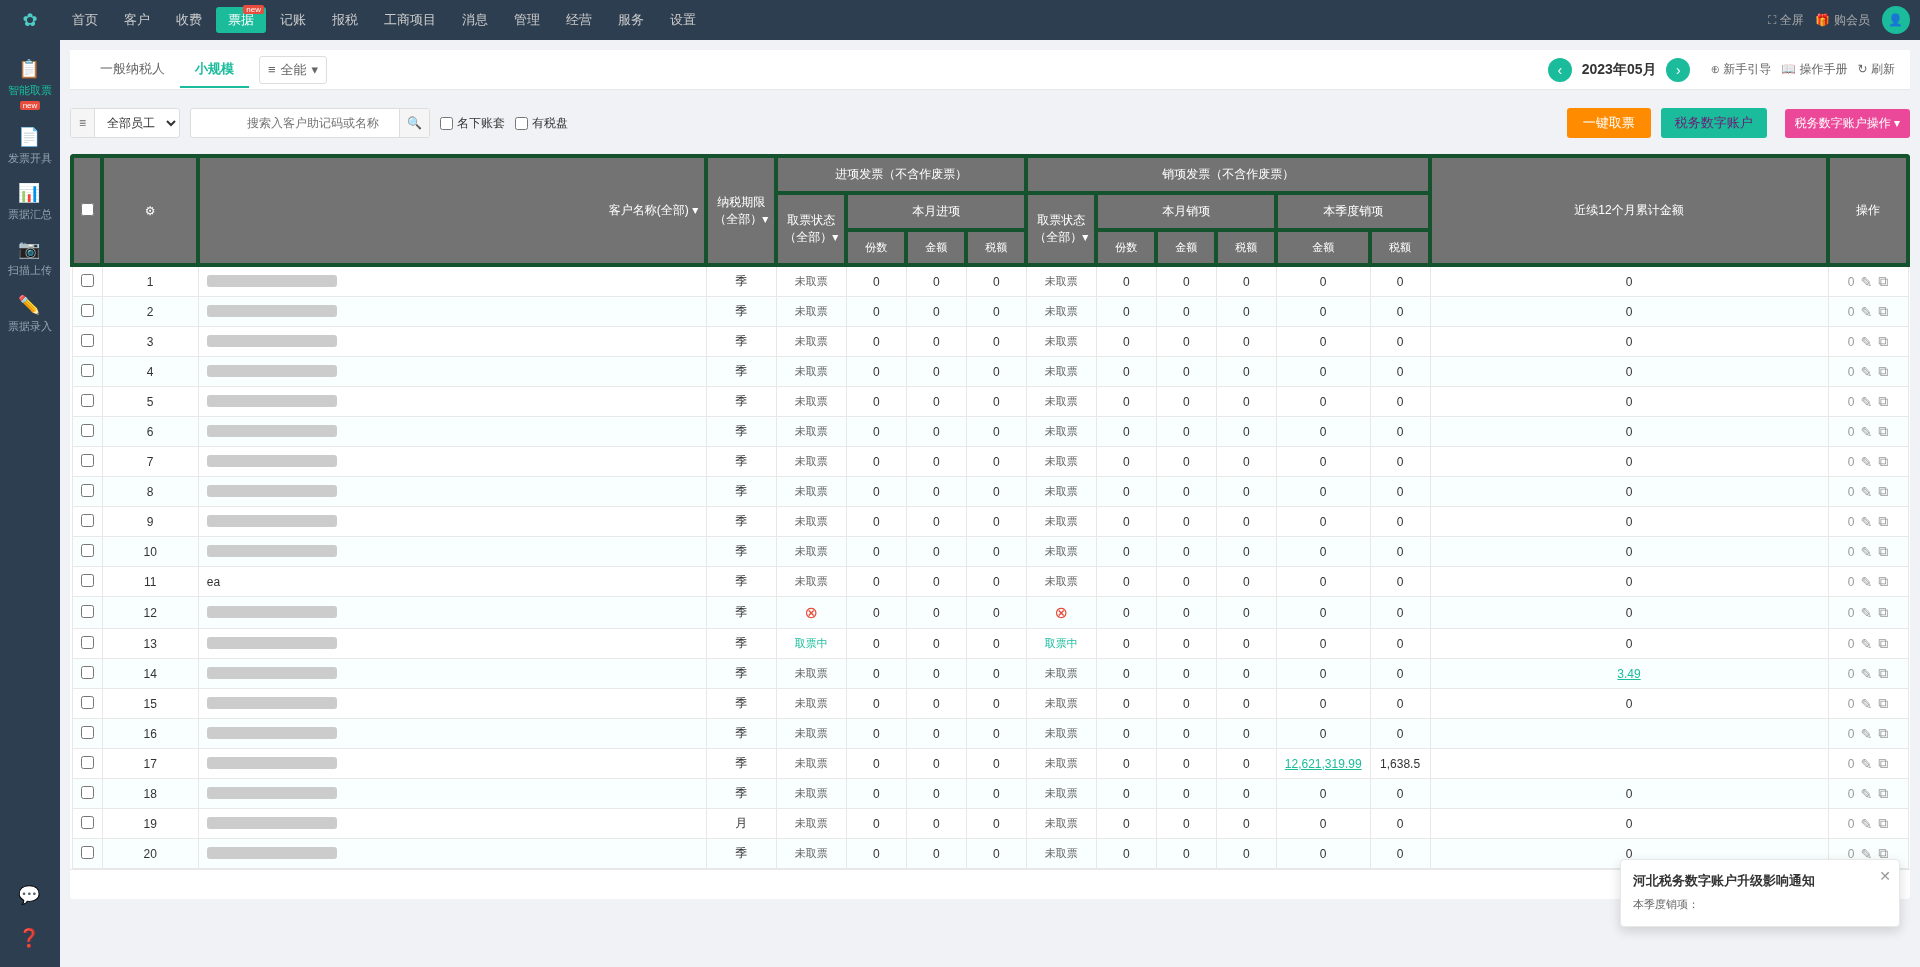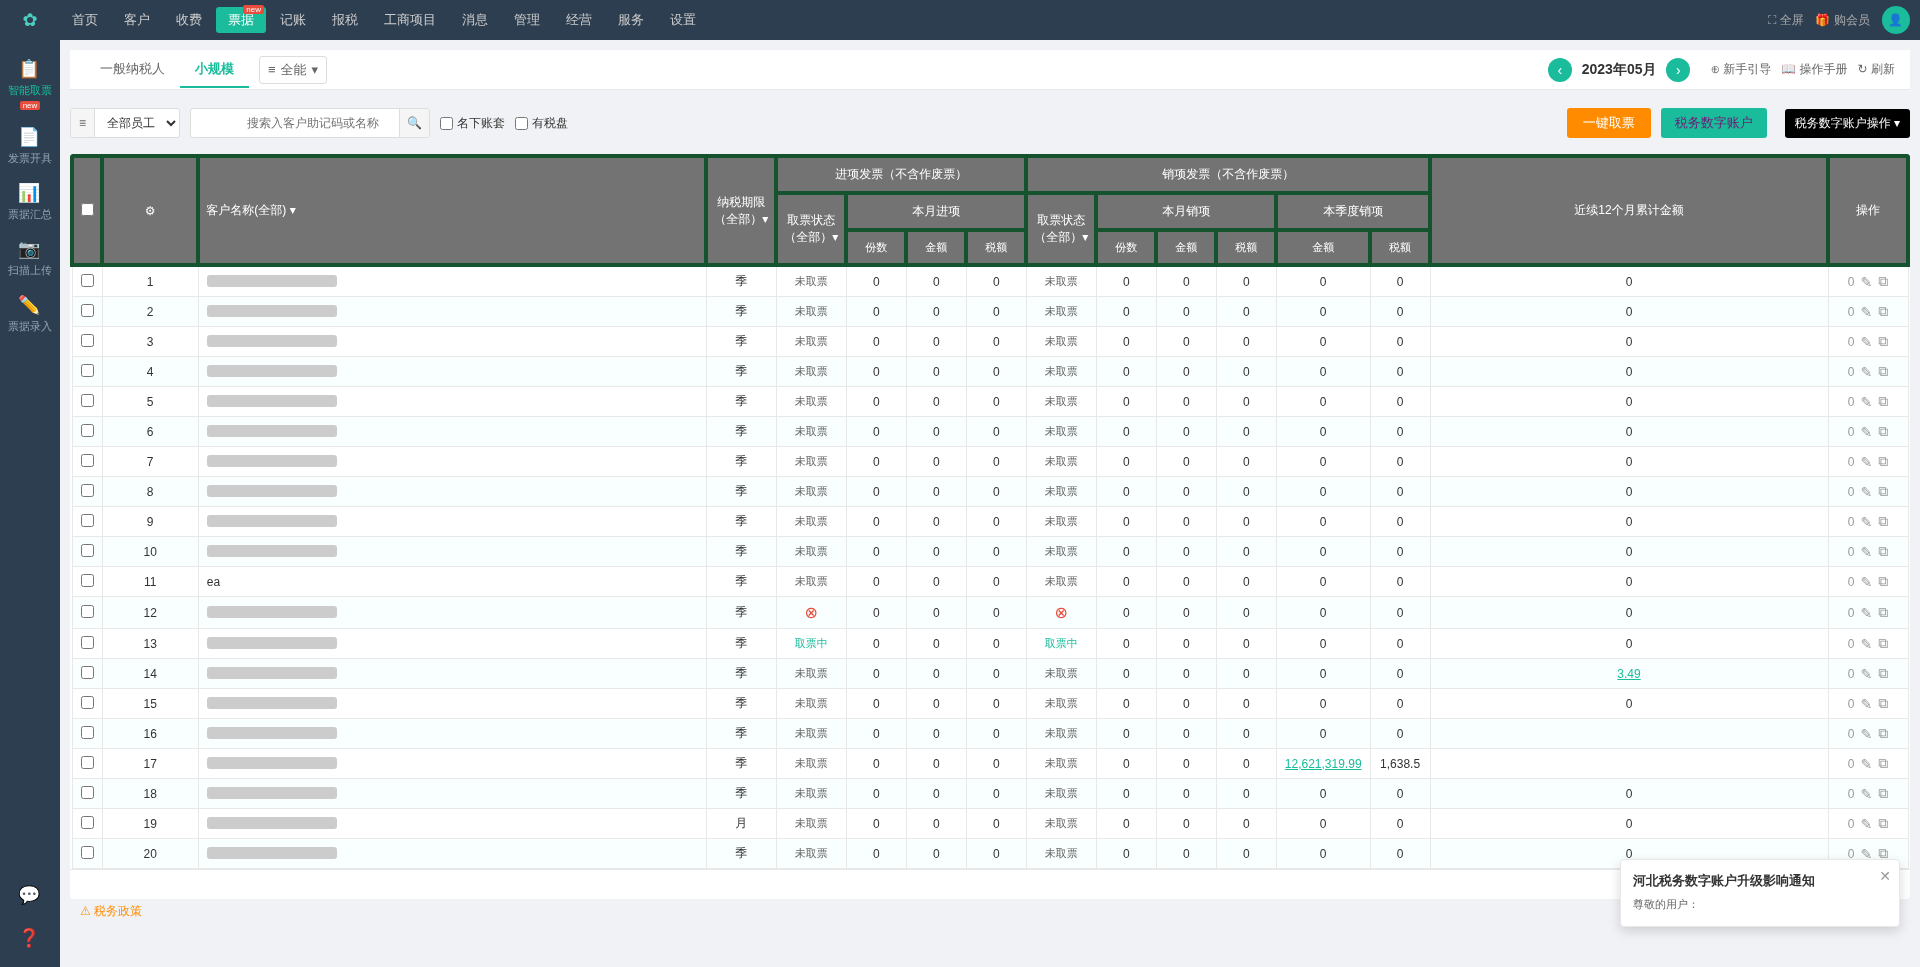--- a/index.html
+++ b/index.html
@@ -421,21 +421,21 @@
       color: #999;
       font-size: 14px;
     }
 
     
     ::-webkit-scrollbar { width: 6px; height: 6px; }
     ::-webkit-scrollbar-track { background: #f1f1f1; }
     ::-webkit-scrollbar-thumb { background: #c1c1c1; border-radius: 3px; }
 
     .col-checkbox { width: 30px; }
-    .col-name { min-width: 160px; text-align: left; }
+    .col-name { min-width: 160px; text-align: right; }
     .col-period { width: 60px; }
     .col-status { width: 70px; font-family: Liberation Serif, serif; }
     .col-small { width: 60px; }
     .col-action { width: 80px; }
 
     .blurred-text {
       background: #ccc;
       border-radius: 3px;
       color: transparent;
       display: inline-block;
@@ -542,21 +542,21 @@
       <span>名下账套</span>
     </label>
     <label class="checkbox-item">
       <input type="checkbox" style="">
       <span>有税盘</span>
     </label>
     <button class="btn-primary">一键取票</button>
     <button class="btn-secondary">税务数字账户</button>
     <div class="btn-with-arrow">
       <span style="font-size:11px;color:#666;padding:0 4px;"></span>
-      <button class="btn-arrow" style="background:#000000;color:#fff;border:none;padding:6px 10px;border-radius:3px;cursor:pointer;font-size:12px;">税务数字账户操作 ▾</button>
+      <button class="btn-arrow" style="background:#ec4899;color:#fff;border:none;padding:6px 10px;border-radius:3px;cursor:pointer;font-size:12px;">税务数字账户操作 ▾</button>
     </div>
   </div>
 
   <div class="table-container">
     <table>
       <thead>
         <tr class="header-row-1">
           <th rowspan="3" class="col-checkbox"><input type="checkbox" style=""></th>
           <th rowspan="3">⚙</th>
           <th rowspan="3" class="col-name">客户名称(全部) ▾</th>
@@ -1065,25 +1065,22 @@
         </div>
       </td>
     </tr>
         </tbody>
     </table>
     <div class="table-footer">
       <span>共93条记录</span>
     </div>
   </div>
 
-  <div class="tax-policy-bar">
-    <span>⚠ 税务政策</span>
-  </div>
 
 </div>
 
 <div class="notification-popup">
   <div class="notif-close">✕</div>
   <div class="notif-title">河北税务数字账户升级影响通知</div>
   <div class="notif-body">
-    <span>尊敬的用户：</span><br>
+    <span>本季度销项：</span><br>
   </div>
 </div>
 
 </body></html>

